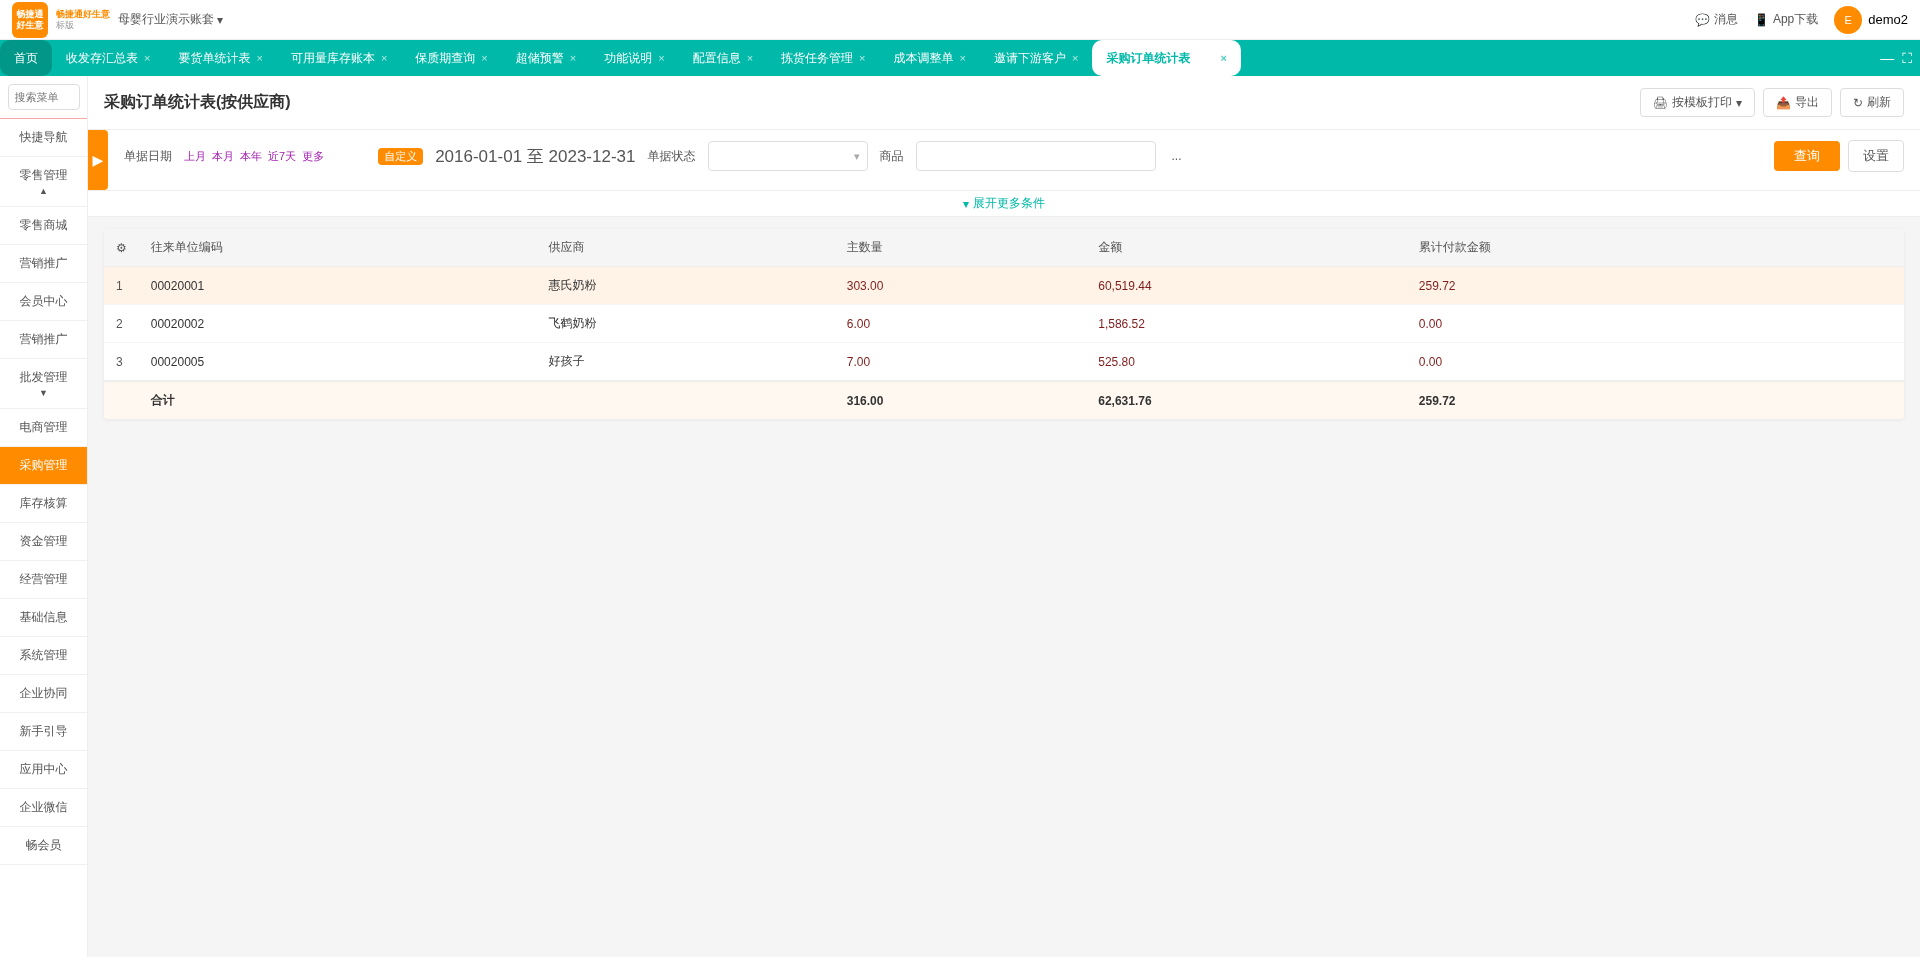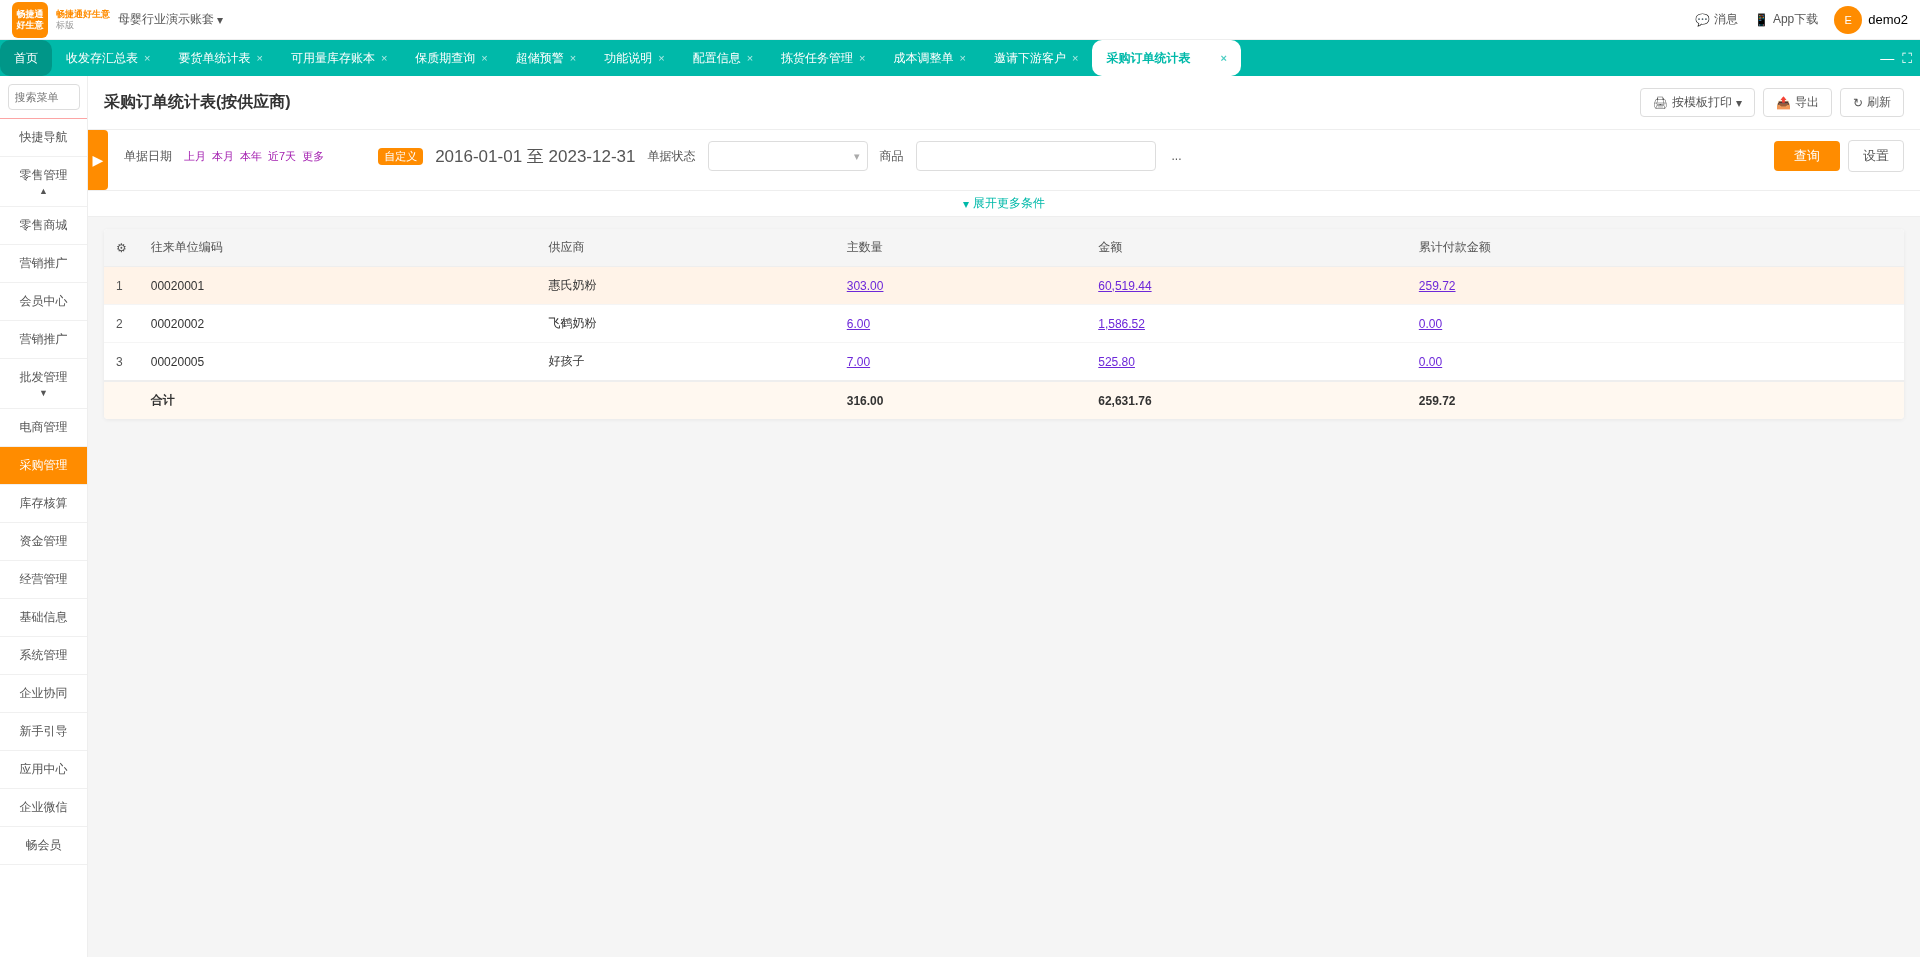--- a/index.html
+++ b/index.html
@@ -61,21 +61,21 @@
 
     
     .table-wrapper { flex: 1; overflow: auto; padding: 12px 16px; }
     .data-table { width: 100%; border-collapse: collapse; background: #fff; border-radius: 4px; overflow: hidden; box-shadow: 0 1px 4px rgba(0,0,0,0.06); }
     .data-table thead tr { background: #f5f5f5; }
     .data-table thead th { padding: 10px 12px; text-align: left; color: #555; font-size: 12px; font-weight: normal; border-bottom: 1px solid #eee; white-space: nowrap; }
     .data-table tbody tr:nth-child(odd) { background: #fff; }
     .data-table tbody tr:nth-child(even) { background: #fff; }
     .data-table tbody tr.highlighted { background: #fff3e8; }
     .data-table tbody td { padding: 10px 12px; font-size: 12px; color: #333; border-bottom: 1px solid #f5f5f5; }
-    .data-table tbody td.num-link { color: #6d28d9; text-decoration: underline; cursor: pointer; }
+    .data-table tbody td.num-link { color: #7f1d1d; cursor: pointer; }
     .data-table tbody td.index { color: #555; }
     .data-table tfoot tr { background: #fff8f0; }
     .data-table tfoot td { padding: 10px 12px; font-size: 12px; font-weight: bold; color: #333; border-top: 2px solid #eee; }
     .checkbox-col { width: 32px; text-align: center; }
 
     
     .select-field { height: 30px; border: 1px solid #ddd; border-radius: 4px; padding: 0 30px 0 8px; font-size: 12px; color: #555; background: #fff; outline: none; appearance: none; min-width: 160px; cursor: pointer; }
     .select-wrapper { position: relative; display: inline-flex; align-items: center; }
     .select-wrapper::after { content: '▾'; position: absolute; right: 8px; color: #aaa; pointer-events: none; font-size: 11px; }
   </style>

